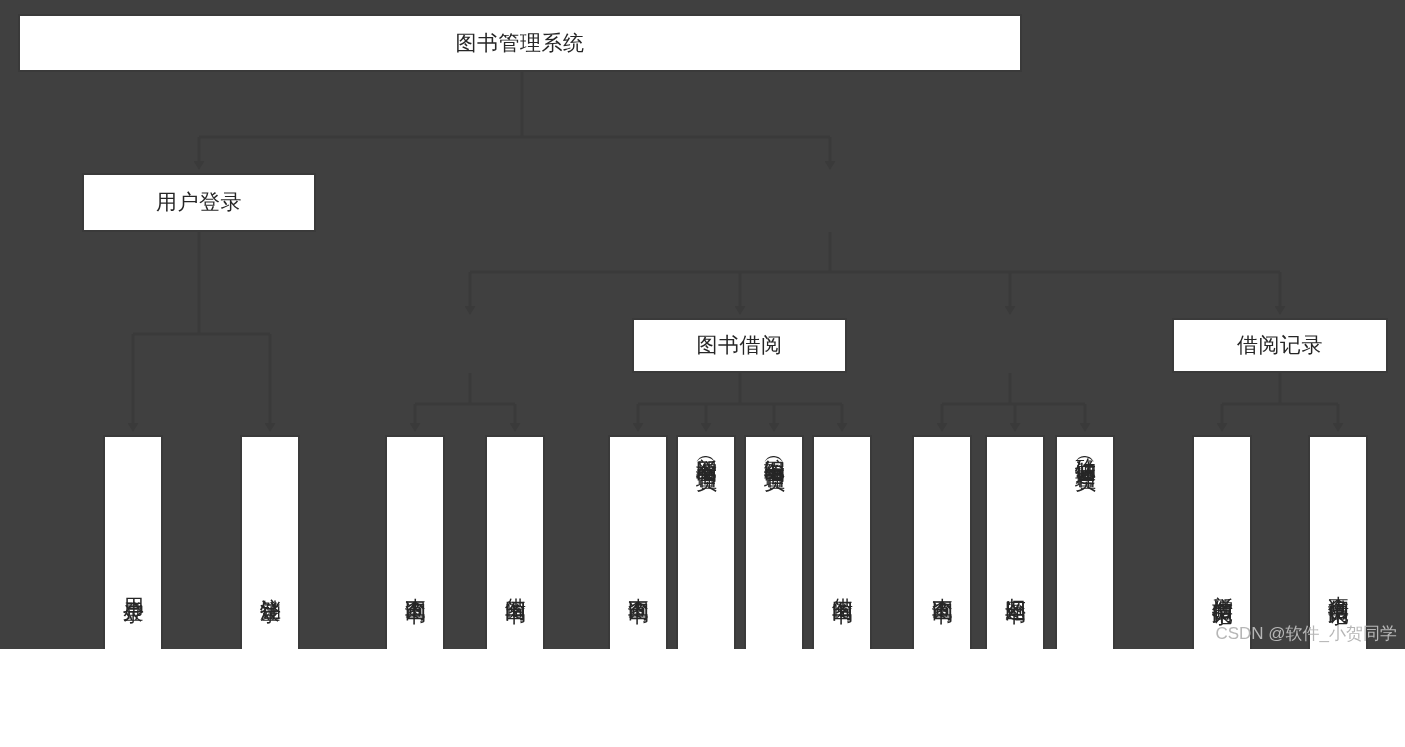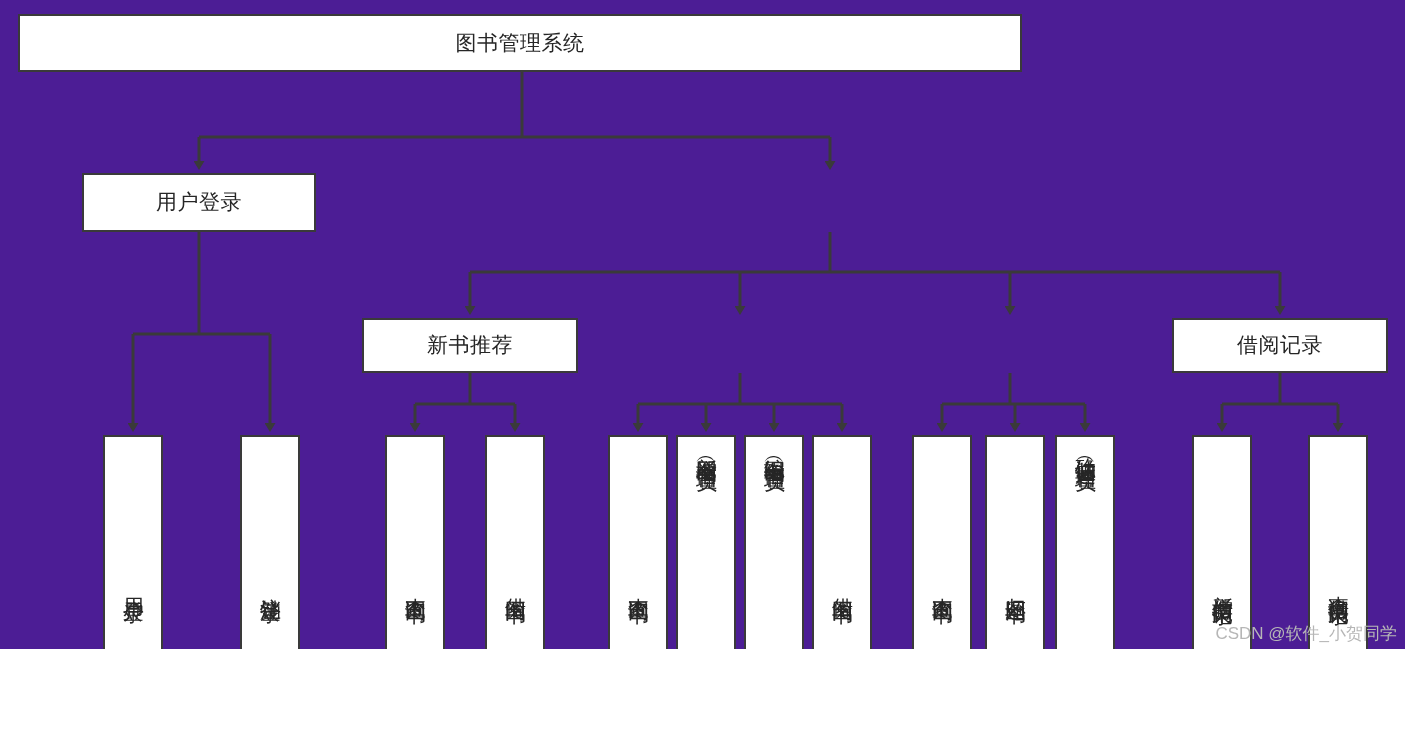--- a/index.html
+++ b/index.html
@@ -8,21 +8,21 @@
     padding: 0;
     background: #ffffff;
   }
   body {
     font-family: "Liberation Sans", "DejaVu Sans", sans-serif;
   }
   #diagram-root {
     position: relative;
     width: 1405px;
     height: 649px;
-    background: #4c1d95;
+    background: #404040;
     overflow: hidden;
   }
   #edge-layer {
     position: absolute;
     left: 0;
     top: 0;
     width: 1405px;
     height: 747px;
     pointer-events: none;
   }
@@ -133,22 +133,22 @@
   </svg>
 
   <div class="node horiz" style="left:18px; top:14px; width:1004px; height:58px;">
     <span class="label">图书管理系统</span>
   </div>
 
   <div class="node horiz" style="left:82px; top:173px; width:234px; height:59px;">
     <span class="label">用户登录</span>
   </div>
 
-  <div class="node horiz" style="left:362px; top:318px; width:216px; height:55px;">
-    <span class="label">新书推荐</span>
+  <div class="node horiz" style="left:632px; top:318px; width:215px; height:55px;">
+    <span class="label">图书借阅</span>
   </div>
   <div class="node horiz" style="left:1172px; top:318px; width:216px; height:55px;">
     <span class="label">借阅记录</span>
   </div>
 
   <div class="node vert center" style="left:103px; top:435px; width:60px; height:300px;">
     <span class="label">用户登录</span>
   </div>
   <div class="node vert center" style="left:240px; top:435px; width:60px; height:300px;">
     <span class="label">注销登录</span>

